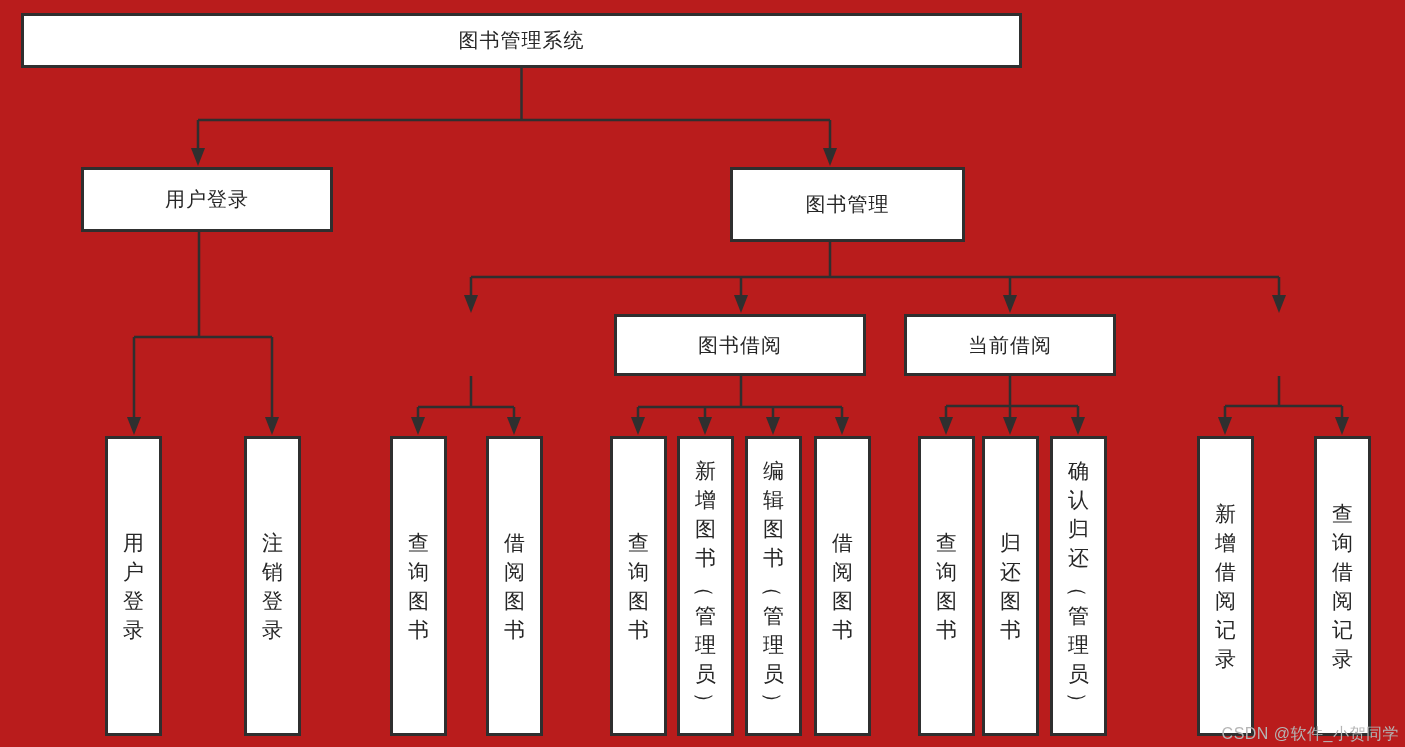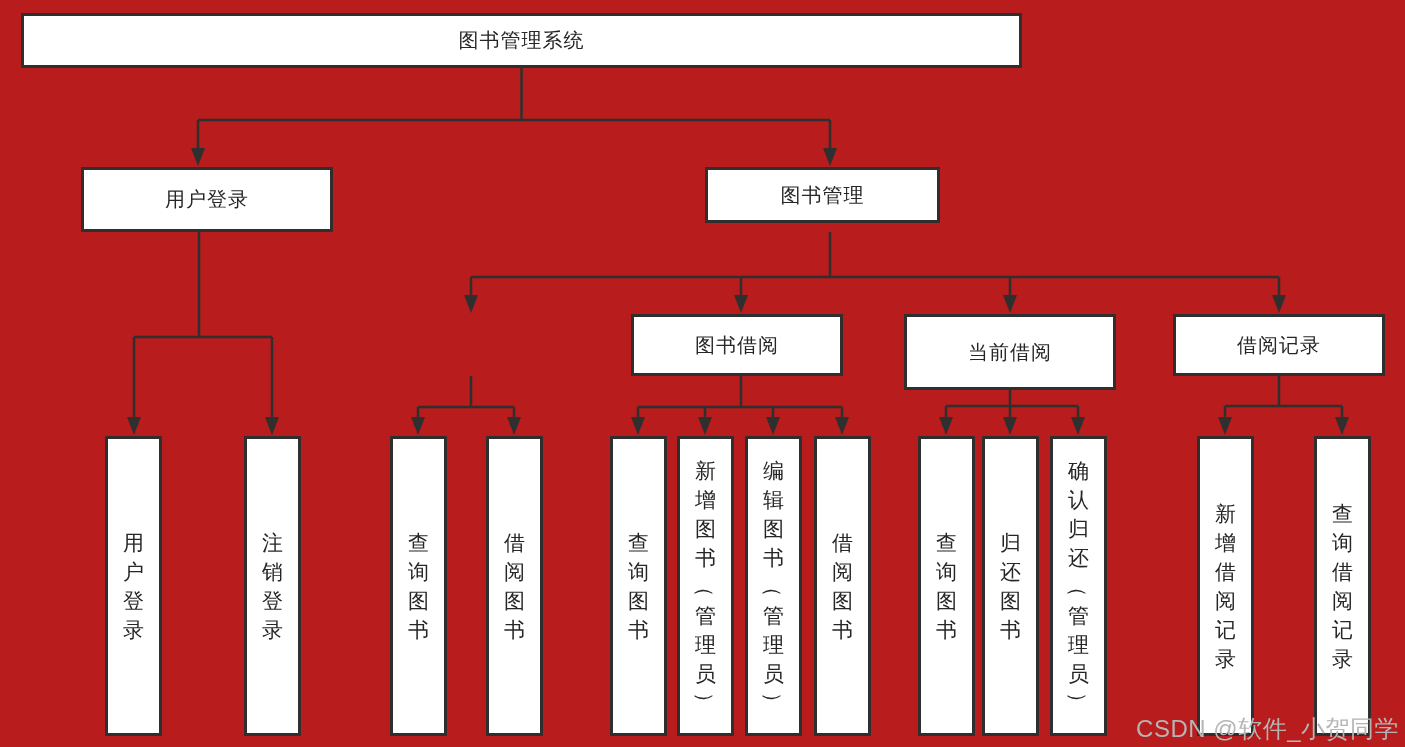--- a/index.html
+++ b/index.html
@@ -12,21 +12,21 @@
   .node{
     position:absolute;box-sizing:border-box;background:#fff;
     border:3px solid var(--line,#2f2f2f);
     display:flex;align-items:center;justify-content:center;
     font-size:20px;letter-spacing:1px;white-space:nowrap;
   }
   .leaf{flex-direction:column;letter-spacing:0;}
   .vchar{height:29px;line-height:29px;font-size:21px;text-align:center;width:100%;}
   .vchar.rot{transform:rotate(90deg);}
   .watermark{
-    position:absolute;right:6px;bottom:2px;font-size:24px;
+    position:absolute;right:6px;bottom:2px;font-size:16px;
     color:var(--watermark,#b5b5b5);letter-spacing:0.5px;
   }
 </style>
 </head>
 <body>
 
 <div class="canvas">
 
   <svg class="connector-layer" width="1405" height="747" viewBox="0 0 1405 747">
     <defs>
@@ -62,32 +62,29 @@
     </g>
   </svg>
 
   <div class="node" style="left:21px;top:13px;width:1001px;height:55px">
     <span>图书管理系统</span>
   </div>
 
   <div class="node" style="left:81px;top:167px;width:252px;height:65px">
     <span>用户登录</span>
   </div>
-  <div class="node" style="left:705px;top:167px;width:235px;height:56px">
+  <div class="node" style="left:730px;top:167px;width:235px;height:75px">
     <span>图书管理</span>
   </div>
 
-  <div class="node" style="left:631px;top:314px;width:212px;height:62px">
+  <div class="node" style="left:614px;top:314px;width:252px;height:62px">
     <span>图书借阅</span>
   </div>
-  <div class="node" style="left:904px;top:314px;width:212px;height:76px">
+  <div class="node" style="left:904px;top:314px;width:212px;height:62px">
     <span>当前借阅</span>
-  </div>
-  <div class="node" style="left:1173px;top:314px;width:212px;height:62px">
-    <span>借阅记录</span>
   </div>
 
   <div class="node leaf vtext" style="left:105px;top:436px;width:57px;height:300px">
       <div class="vchar">用</div>
       <div class="vchar">户</div>
       <div class="vchar">登</div>
       <div class="vchar">录</div>
     </div>
   <div class="node leaf vtext" style="left:244px;top:436px;width:57px;height:300px">
       <div class="vchar">注</div>

